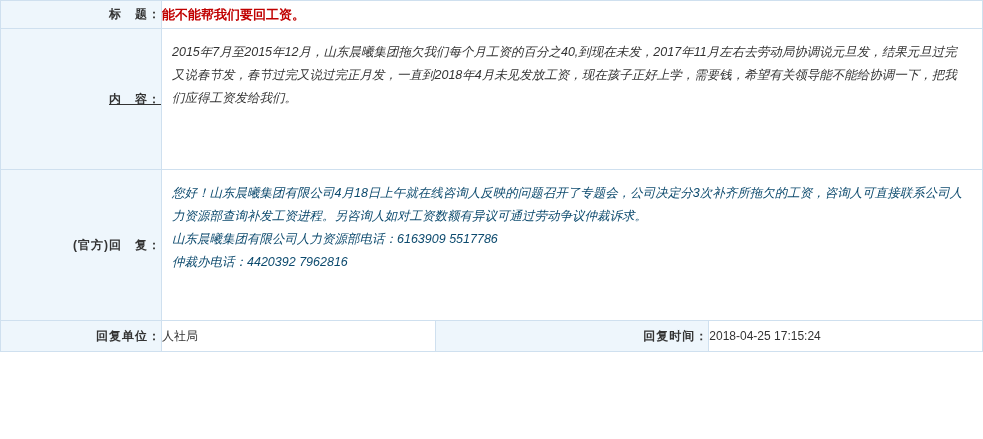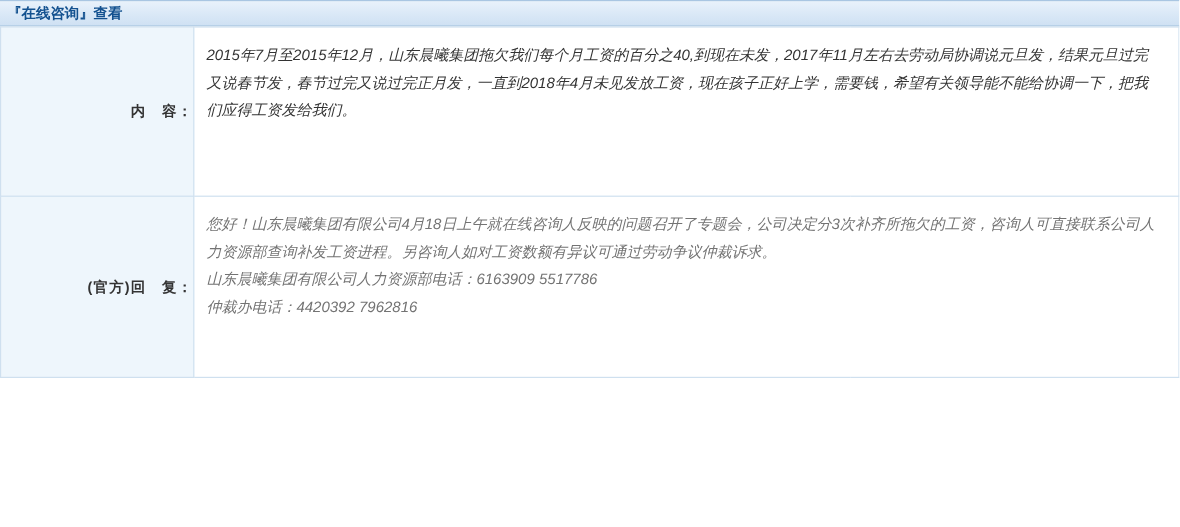--- a/index.html
+++ b/index.html
@@ -79,56 +79,65 @@
   td.label.tall {
     vertical-align: middle;
   }
   .content-body {
     font-size: 12.5px;
     color: #333333;
     line-height: 23px;
   }
   .reply-body {
     font-size: 12.5px;
-    color: #737373;
+    color: #0c4a6e;
     line-height: 23px;
   }
   .reply-line { display: block; }
   .row-unit td { height: 30px; }
   .label-name { width: 160px; }
   .label-time { width: 150px; }
   .val-time { width: 300px; }
 </style>
 </head>
 <body>
 
 <div class="page">
 
-  <div class="header-bar">
-    <span class="header-title">『在线咨询』查看</span>
-  </div>
 
   <table class="detail">
     <tbody>
 
+      <tr class="row-title">
+        <td class="label label-name">标　题：</td>
+        <td class="value" colspan="3">
+          <span class="title-text">能不能帮我们要回工资。</span>
+        </td>
+      </tr>
 
       <tr>
-        <td class="label label-name tall" style="height:140px;">内　容：</td>
+        <td class="label label-name tall" style="height:140px;text-decoration:underline;">内　容：</td>
         <td class="value content" colspan="3">
           <div class="content-body">2015年7月至2015年12月，山东晨曦集团拖欠我们每个月工资的百分之40,到现在未发，2017年11月左右去劳动局协调说元旦发，结果元旦过完又说春节发，春节过完又说过完正月发，一直到2018年4月未见发放工资，现在孩子正好上学，需要钱，希望有关领导能不能给协调一下，把我们应得工资发给我们。</div>
         </td>
       </tr>
 
       <tr>
         <td class="label label-name tall" style="height:150px;">(官方)回　复：</td>
         <td class="value content" colspan="3">
           <div class="reply-body">
             <span class="reply-line">您好！山东晨曦集团有限公司4月18日上午就在线咨询人反映的问题召开了专题会，公司决定分3次补齐所拖欠的工资，咨询人可直接联系公司人力资源部查询补发工资进程。另咨询人如对工资数额有异议可通过劳动争议仲裁诉求。</span>
             <span class="reply-line">山东晨曦集团有限公司人力资源部电话：6163909  5517786</span>
             <span class="reply-line">仲裁办电话：4420392   7962816</span>
           </div>
         </td>
       </tr>
 
+      <tr class="row-unit">
+        <td class="label label-name">回复单位：</td>
+        <td class="value">人社局</td>
+        <td class="label label-time">回复时间：</td>
+        <td class="value val-time">2018-04-25 17:15:24</td>
+      </tr>
     </tbody>
   </table>
 
 </div>
 
 </body></html>

